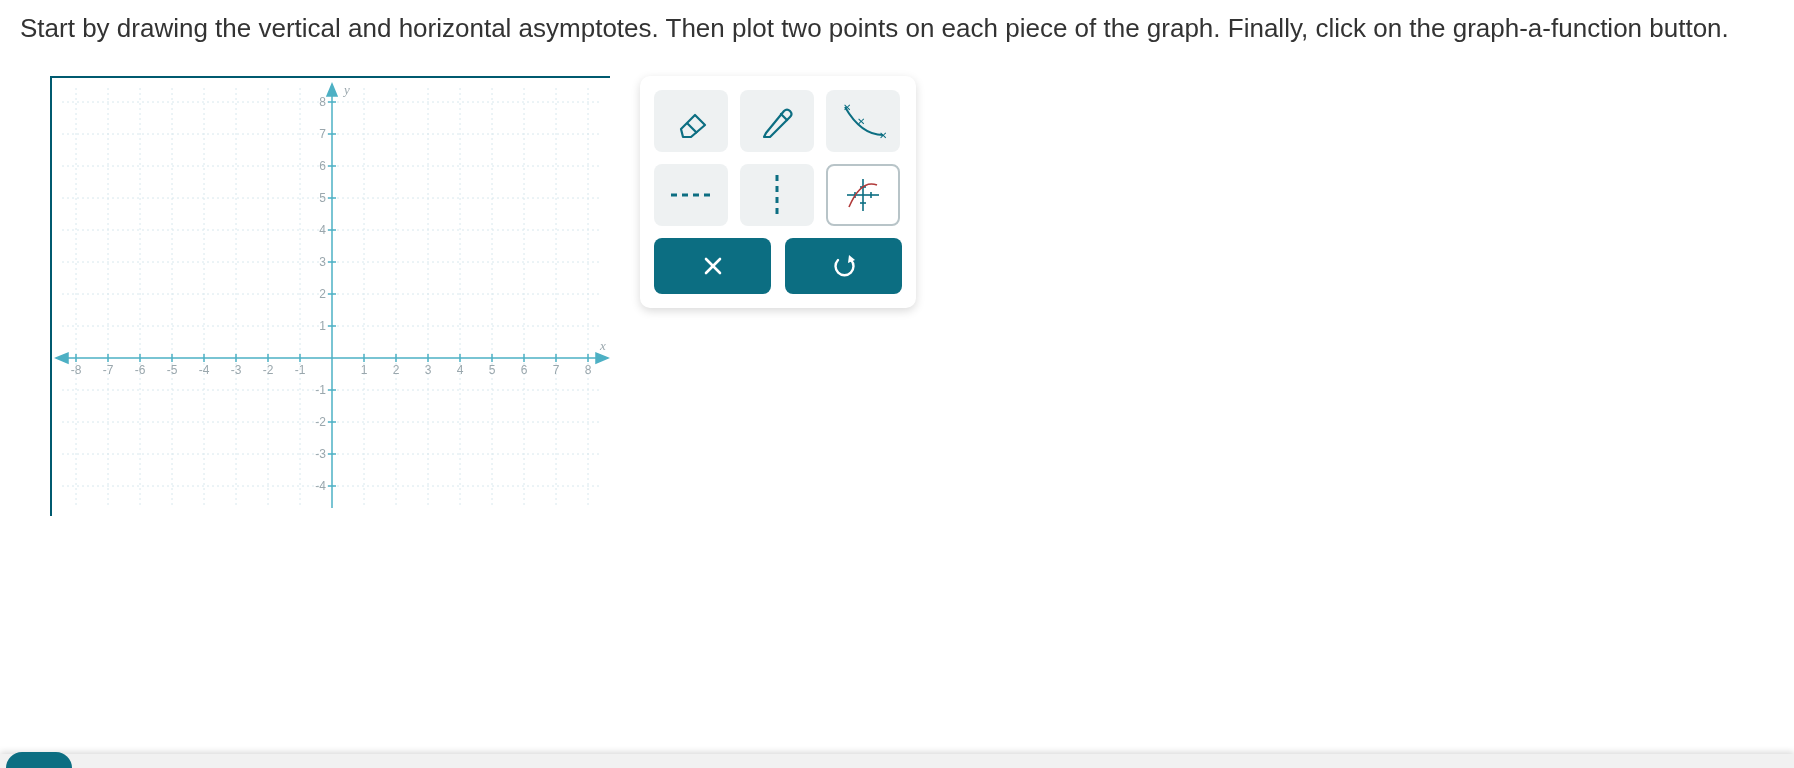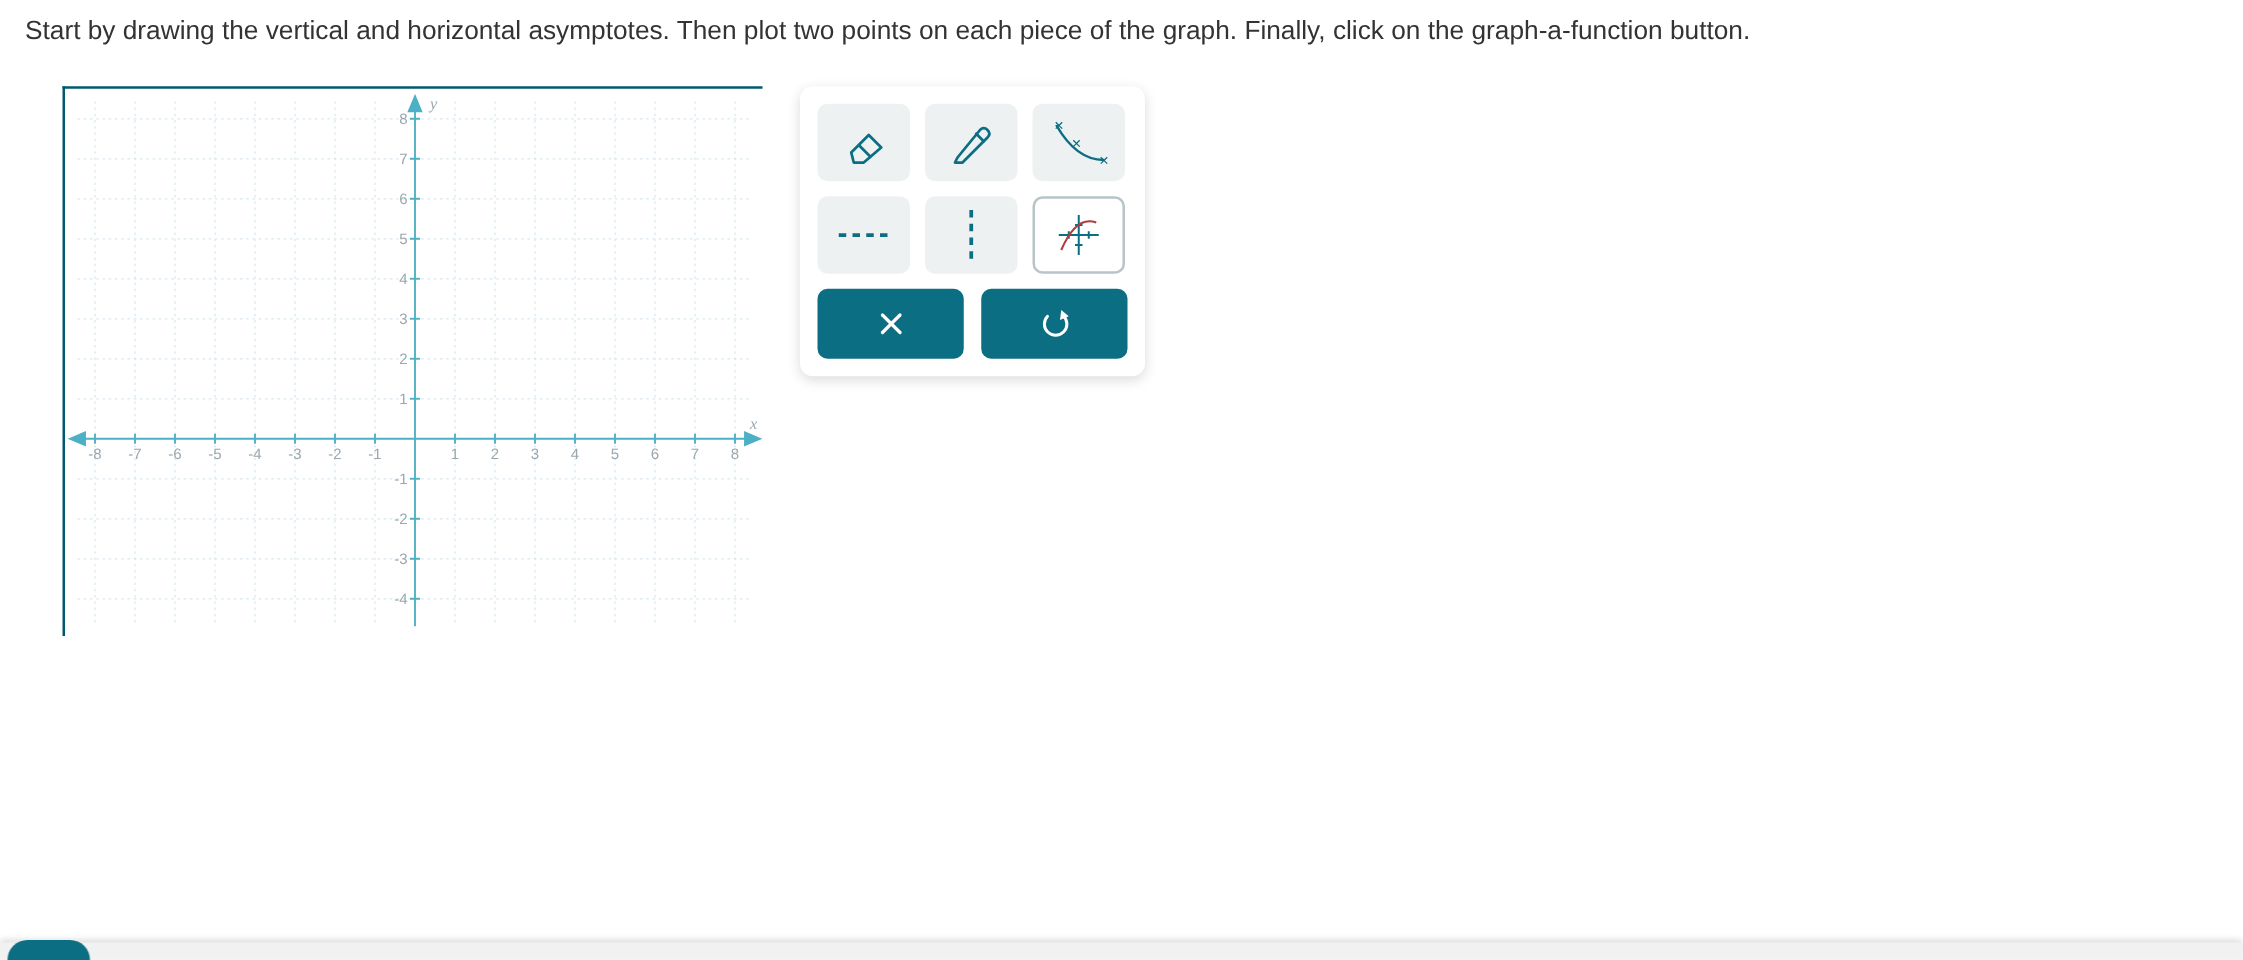--- a/index.html
+++ b/index.html
@@ -34,21 +34,21 @@
   }
   .formula .frac .num,
   .formula .frac .den {
     padding: 0 6px;
     font-style: italic;
   }
   .formula .frac .num {
     border-bottom: 1.5px solid #333;
   }
   .instructions {
-    font-size: 21px;
+    font-size: 26px;
     color: #333;
     margin: 10px 0 30px 0;
     line-height: 1.4;
   }
   .work-area {
     display: flex;
     align-items: flex-start;
     gap: 30px;
     margin-left: 30px;
   }

